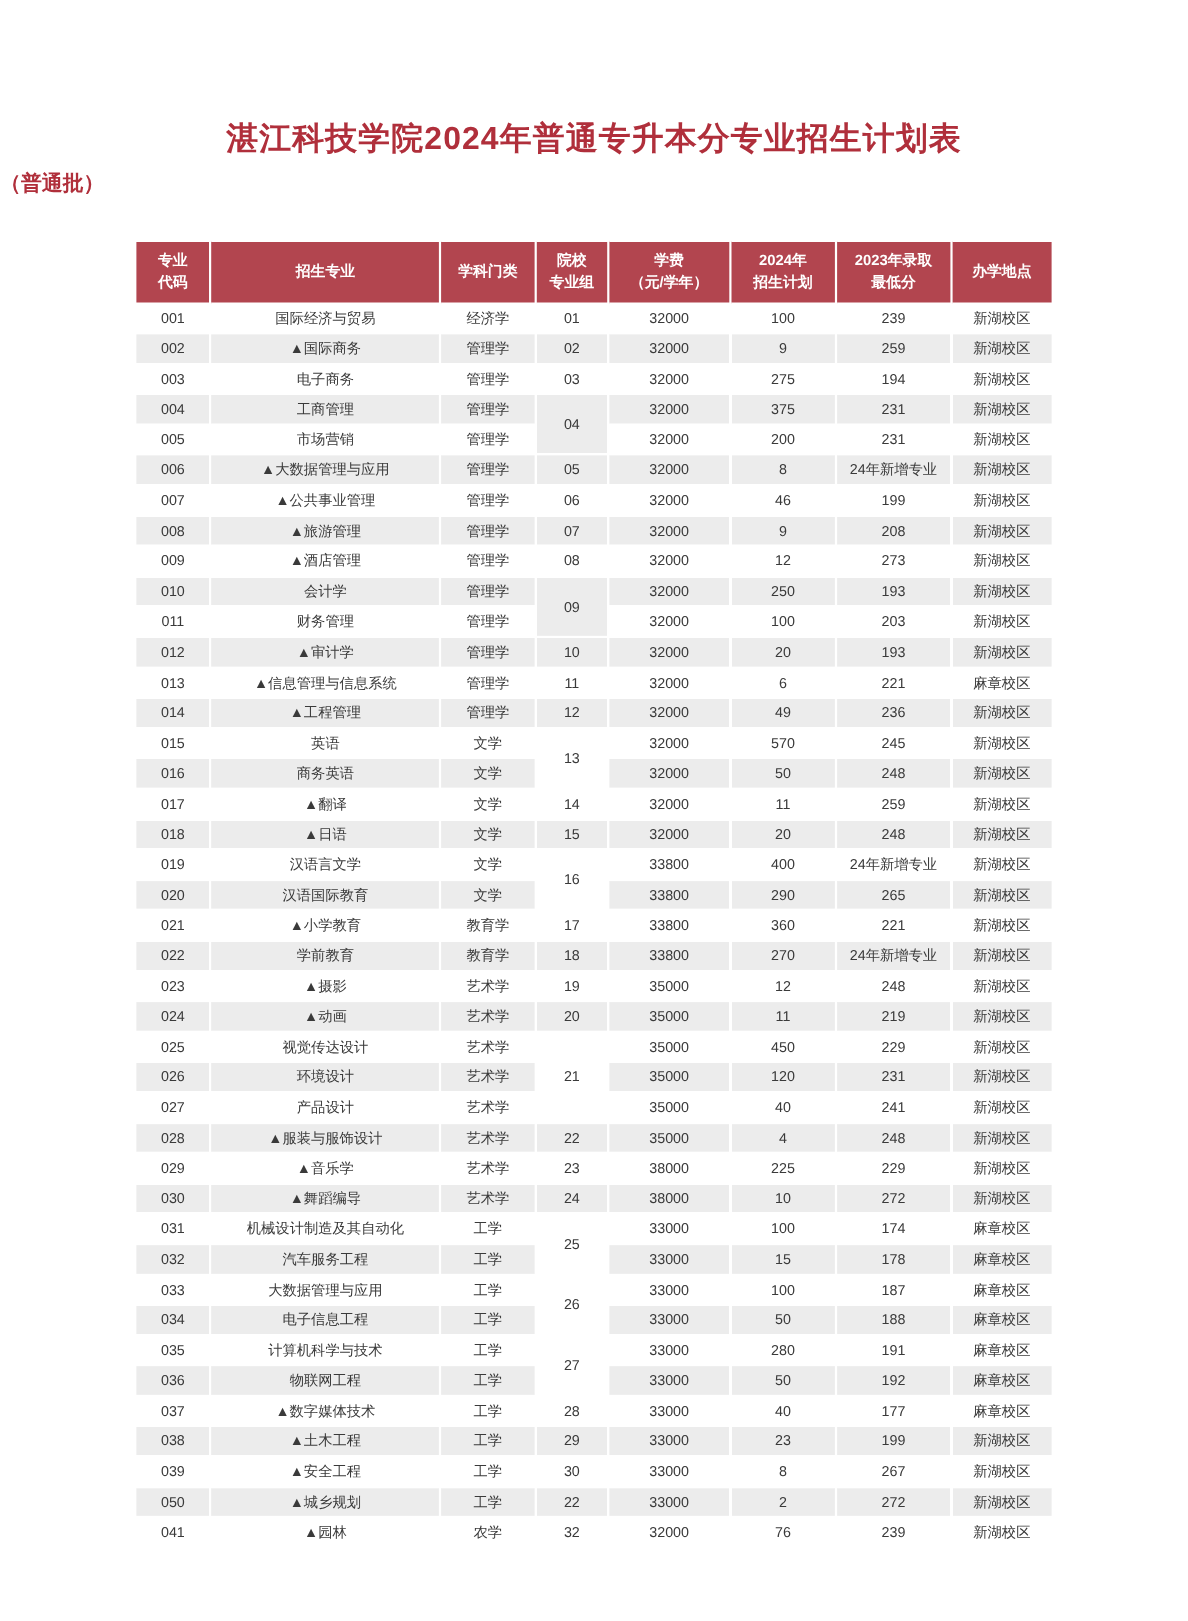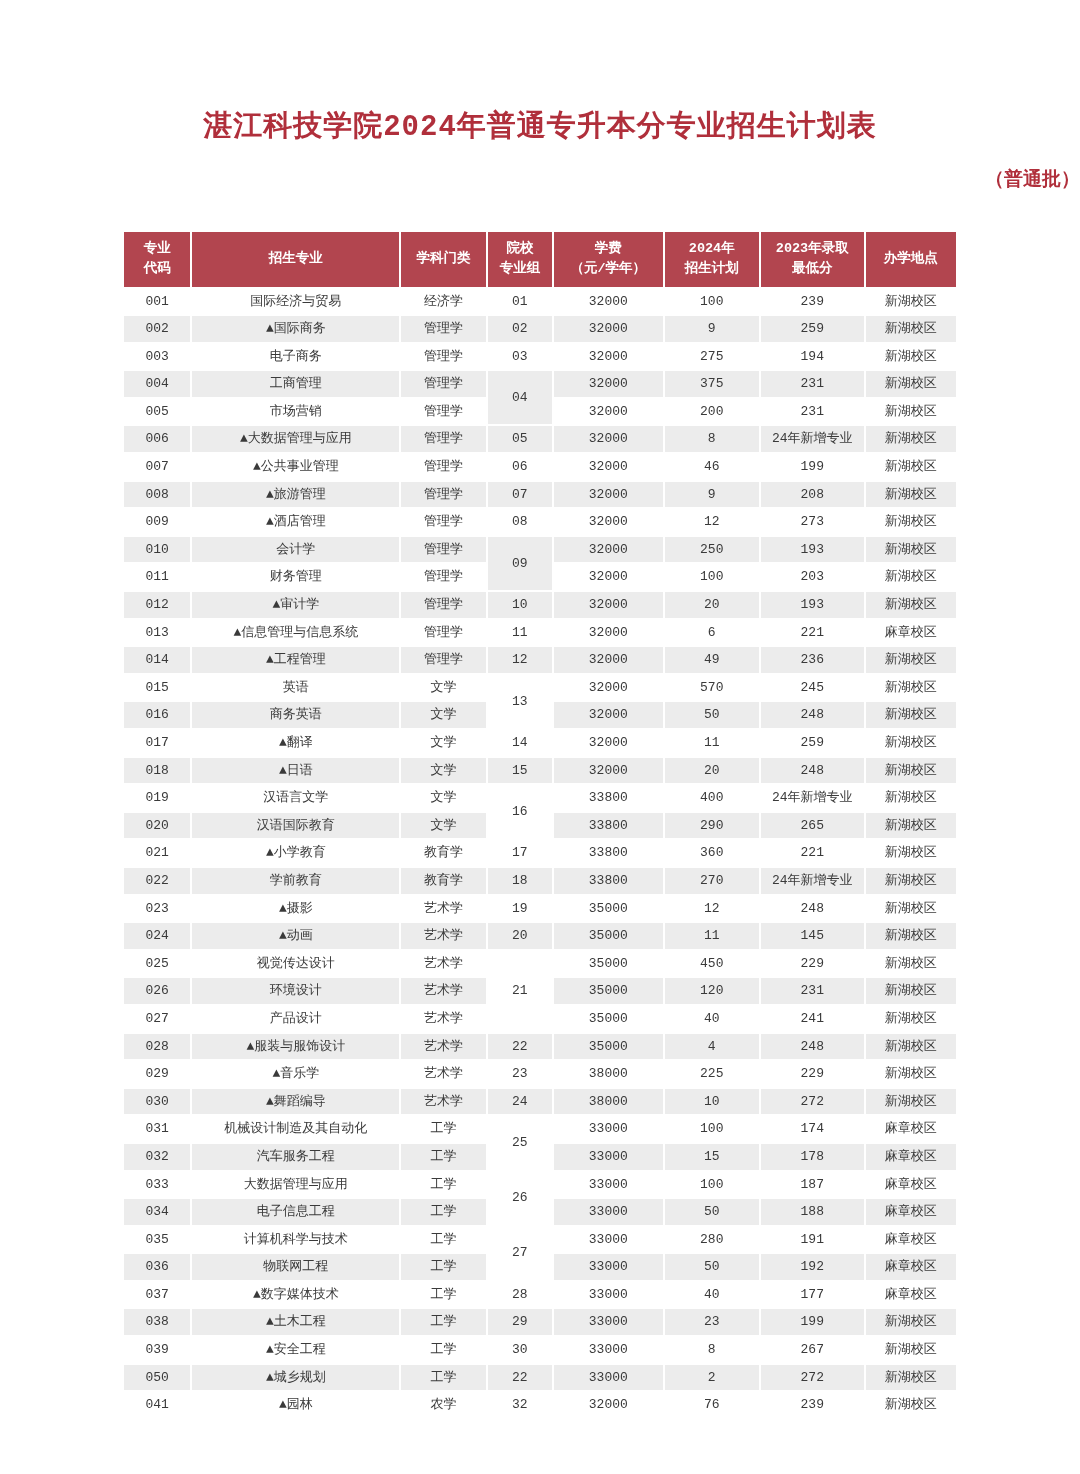--- a/index.html
+++ b/index.html
@@ -8,36 +8,35 @@
     background: #ffffff;
     font-family: "Liberation Sans", "DejaVu Sans", sans-serif;
   }
   .page {
     width: 1080px;
     height: 1474px;
     margin: 0 auto;
     background: #ffffff;
     box-sizing: border-box;
     padding-top: 106px;
-    font-family: Liberation Mono, monospace;
   }
   .page-title {
     text-align: center;
     font-size: 29px;
     font-weight: bold;
     color: var(--title_red, #b02f3b);
     letter-spacing: 1px;
     margin: 0;
   }
   .page-subtitle {
-    text-align: right;
+    text-align: left;
     font-size: 19px;
     font-weight: bold;
     color: var(--title_red, #b02f3b);
-    margin: 20px 0 0 0;
+    margin: 8px 0 0 0;
   }
   table.plan-table {
     border-collapse: collapse;
     table-layout: fixed;
     width: 836px;
     margin: 38px auto 15px auto;
     font-size: 13px;
   }
   .plan-table th {
     background: var(--header_bg, #b2454f);
@@ -325,21 +324,21 @@
           <td>248</td>
           <td>新湖校区</td>
         </tr>
         <tr class="alt">
           <td>024</td>
           <td>▲动画</td>
           <td>艺术学</td>
           <td>20</td>
           <td>35000</td>
           <td>11</td>
-          <td>145</td>
+          <td>219</td>
           <td>新湖校区</td>
         </tr>
         <tr>
           <td>025</td>
           <td>视觉传达设计</td>
           <td>艺术学</td>
           <td rowspan="3">21</td>
           <td>35000</td>
           <td>450</td>
           <td>229</td>

